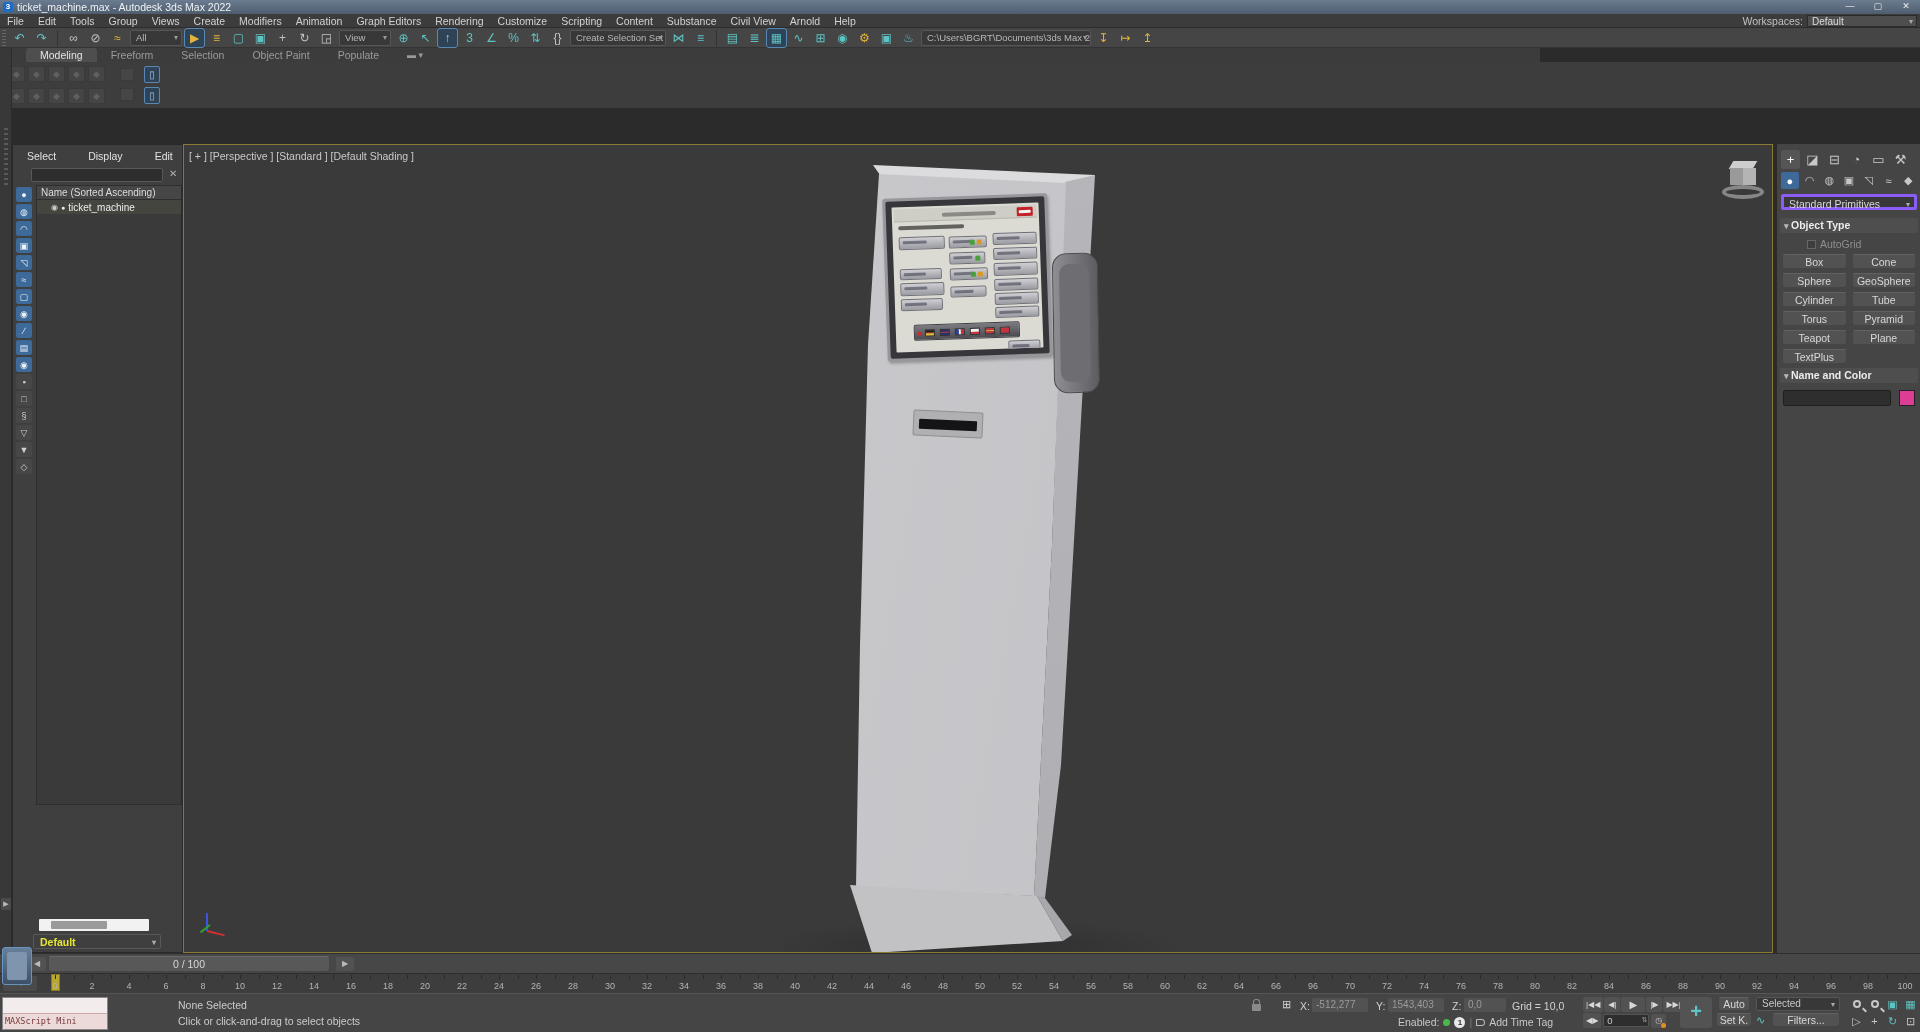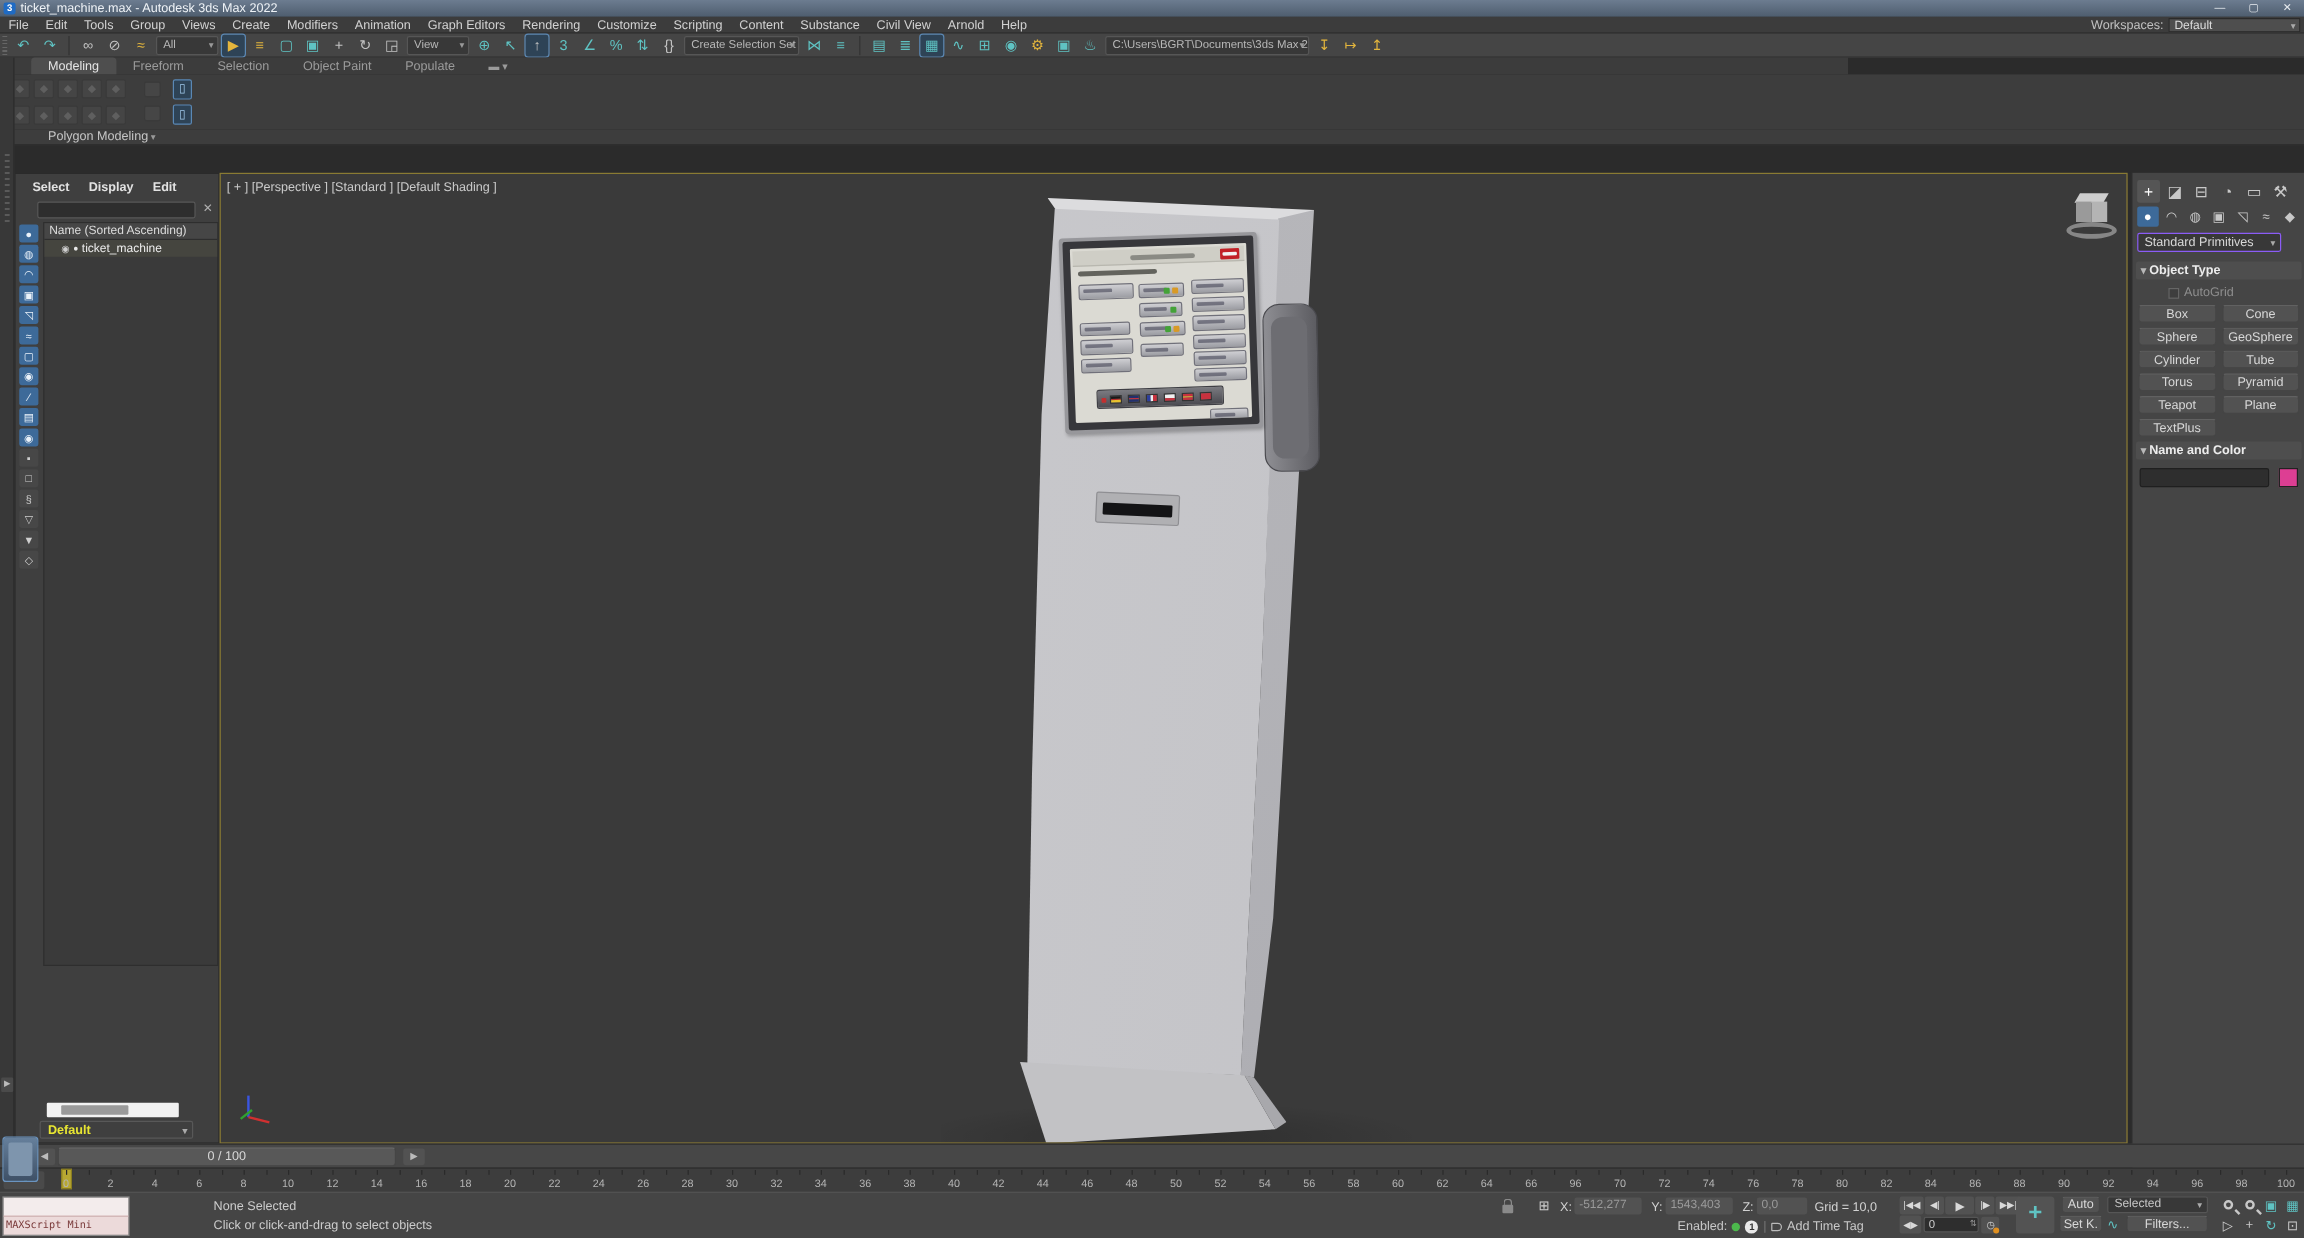--- a/index.html
+++ b/index.html
@@ -68,21 +68,21 @@
   
   .dock-strip { left:0; top:48px; width:12px; height:905px; background:#383838; border-right:1px solid #2c2c2c; }
   .dock-dots { position:absolute; left:4px; top:80px; width:4px; height:60px;
     background:repeating-linear-gradient(180deg,#5a5a5a 0 2px,transparent 2px 5px); }
   .dock-expand { position:absolute; left:1px; top:850px; width:10px; height:12px; background:#4a4a4a;
     color:#bbb; font-size:7px; text-align:center; line-height:12px; border-radius:1px; }
 
   
   .explorer { left:12px; top:144px; width:171px; height:809px; background:#3f3f3f;
     border:1px solid #2a2a2a; overflow:hidden; }
-  .exp-menus { position:absolute; left:14px; top:5px; display:flex; gap:16px; font-weight:bold;
+  .exp-menus { position:absolute; left:14px; top:5px; display:flex; gap:32px; font-weight:normal;
     font-size:10.5px; color:#e2e2e2;justify-content:center; }
   .exp-search { position:absolute; left:18px; top:23px; width:132px; height:14px; background:#2e2e2e;
     border:1px solid #585858; border-radius:2px; }
   .exp-clear { position:absolute; left:156px; top:23px; color:#b0b0b0; font-size:10px; }
   .exp-sideicons { position:absolute; left:3px; top:42px; width:18px; }
   .side-ic { width:16px; height:15px; margin-bottom:2px; border-radius:2px; background:#474747;
     color:#cfcfcf; font-size:9px; display:flex; align-items:center; justify-content:center; }
   .side-ic.on { background:#3d6a99; color:#eaf2fa; }
   .exp-list { position:absolute; left:23px; top:40px; width:146px; height:620px; background:#3a3a3a;
     border:1px solid #2e2e2e; }
@@ -159,22 +159,22 @@
   
   .cmdpanel { left:1776px; top:144px; width:144px; height:849px; background:#454545; border-left:1px solid #2a2a2a; }
   .cp-tabs { position:absolute; left:4px; top:6px; width:136px; display:flex; gap:3px; }
   .cp-tab { width:19px; height:19px; display:flex; align-items:center; justify-content:center;
     color:#c8c8c8; font-size:13px; border-radius:2px; }
   .cp-tab.active { background:#555; color:#fff; }
   .cp-cats { position:absolute; left:4px; top:28px; width:136px; display:flex; gap:2px; }
   .cp-cat { width:18px; height:17px; display:flex; align-items:center; justify-content:center;
     color:#c8c8c8; font-size:11px; border-radius:2px; }
   .cp-cat.on { background:#3d6a99; color:#fff; }
-  .cp-dd { position:absolute; left:4px; top:50px; width:120px; height:16px; background:#383838;
-    border:1px solid #8b5cf6; border-radius:2px; color:#d8d8d8; font-size:10.5px; padding:1px 0 0 5px; }
+  .cp-dd { position:absolute; left:4px; top:50px; width:136px; height:16px; background:#383838;
+    border:3px solid #8b5cf6; border-radius:2px; color:#d8d8d8; font-size:10.5px; padding:1px 0 0 5px; }
   .cp-dd::after { content:"▾"; position:absolute; right:4px; top:3px; font-size:8px; color:#aaa; }
   .rollout { position:absolute; left:3px; width:138px; height:15px; background:#4e4e4e; border-radius:2px;
     color:#ececec; font-weight:bold; font-size:10.5px; padding:1px 4px 0; }
   .rollout::before { content:"▾ "; color:#b8b8b8; font-size:9px; }
   .autogrid { position:absolute; left:30px; top:94px; display:flex; align-items:center; gap:4px;
     color:#8e8e8e; font-size:10.5px; }
   .ag-box { width:9px; height:9px; border:1px solid #666; background:#3e3e3e; }
   .ot-grid { position:absolute; left:5px; top:110px; width:134px; display:grid;
     grid-template-columns:1fr 1fr; gap:4px 5px; }
   .btn3 { height:15px; background:#525252; border:1px solid #454545; border-top-color:#616161;
@@ -356,23 +356,20 @@
         <div class="pm-btn" style="left: 0px; top: 24px;">◆</div>
         <div class="pm-btn" style="left: 20px; top: 24px;">◆</div>
         <div class="pm-btn" style="left: 40px; top: 24px;">◆</div>
         <div class="pm-btn" style="left: 60px; top: 24px;">◆</div>
         <div class="pm-btn" style="left: 80px; top: 24px;">◆</div>
         <div class="pm-small" style="left: 112px; top: 4px;"></div>
         <div class="pm-small" style="left: 112px; top: 24px;"></div>
         <div class="pm-hl" style="left: 136px; top: 2px;">▯</div>
         <div class="pm-hl" style="left: 136px; top: 23px;">▯</div>
       </div>
-  </div>
-  <div class="abs pm-label-row">
-    <span class="pm-label">Polygon Modeling</span>
   </div>
   <div class="abs gap-band"></div>
 
   <div class="abs dock-strip">
     <div class="dock-dots"></div>
     <div class="dock-expand">▶</div>
   </div>
 
   <div class="abs explorer">
     <div class="exp-menus" id="exp-menus">

